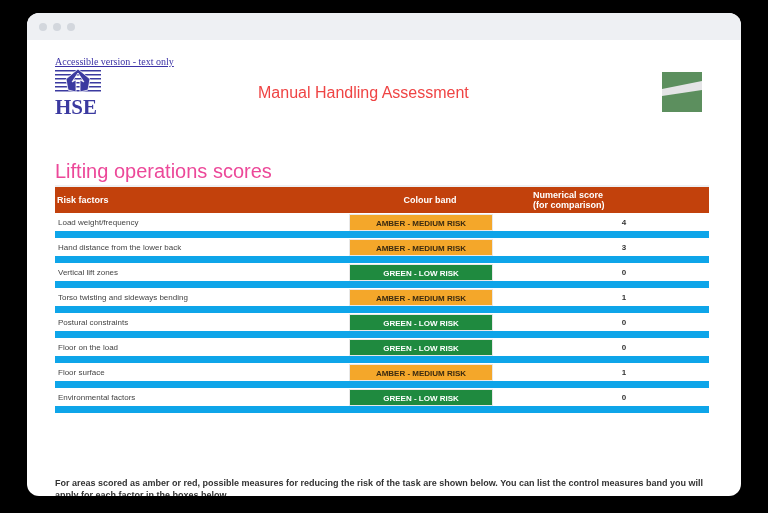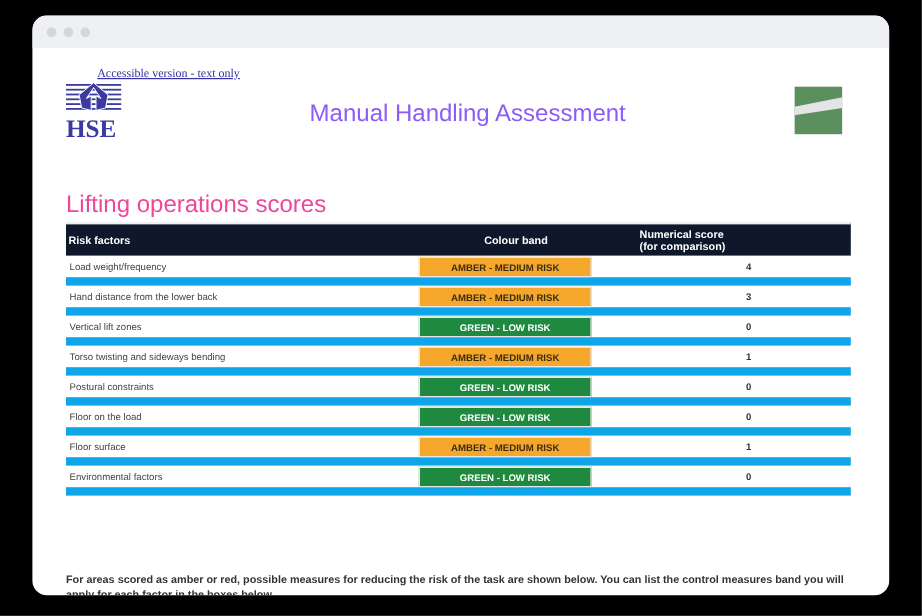--- a/index.html
+++ b/index.html
@@ -9,35 +9,35 @@
       position: absolute; left: 27px; top: 13px; width: 714px; height: 483px;
       background: #fff; border-radius: 12px; overflow: hidden;
     }
     .titlebar {
       height: 27px; background: #eef0f3; display: flex; align-items: center; padding-left: 12px; gap: 6px;
     }
     .dot { width: 8px; height: 8px; border-radius: 50%; background: #d3d7dd; }
     .content { position: relative; padding: 0 28px; }
     .access-link {
       position: absolute; left: 28px; top: 16px; font-family: "Liberation Serif", serif;
-      font-size: 10px; color: #3b31a5; text-decoration: underline; margin-left: 26px;
+      font-size: 10px; color: #3b31a5; text-decoration: underline;
     }
     .hse-logo { position: absolute; left: 28px; top: 28px; width: 48px; height: 48px; }
     .page-title {
-      position: absolute; left: 231px; top: 44px; font-size: 20px; color: #8b5cf6;
+      position: absolute; left: 231px; top: 44px; font-size: 16px; color: #ef4444;
     }
     .right-logo { position: absolute; left: 635px; top: 32px; width: 40px; height: 40px; }
     .section-title {
       position: absolute; left: 28px; top: 120px; font-size: 20px; color: #ec4899;
     }
     .table {
       position: absolute; left: 28px; top: 145px; width: 654px; border-collapse: collapse;
     }
     .thead {
-      height: 28px; background: #0f172a; color: #fff; font-weight: bold; font-size: 9px;
+      height: 28px; background: #c2410c; color: #fff; font-weight: bold; font-size: 9px;
       display: flex; align-items: center; border-top: 2px solid #eef0f3;
     }
     .th-risk { width: 290px; padding-left: 2px; }
     .th-band { width: 148px; text-align: center; padding-left: 22px; }
     .th-score { flex: 1; line-height: 10px; padding-left: 40px; }
     .row {
       height: 25px; display: flex; align-items: center; border-bottom: 7px solid #0ea5e9; font-size: 8px;
     }
     .row:first-of-type { margin-top: 2px; }
     .cell-risk { width: 294px; padding-left: 3px; color: #444; }

